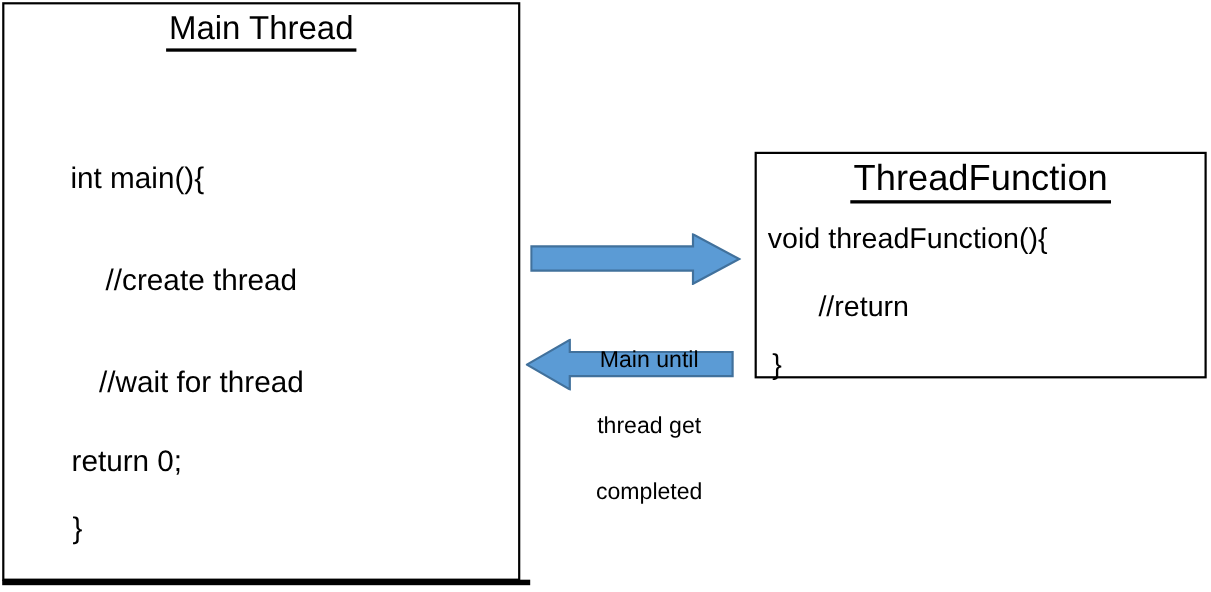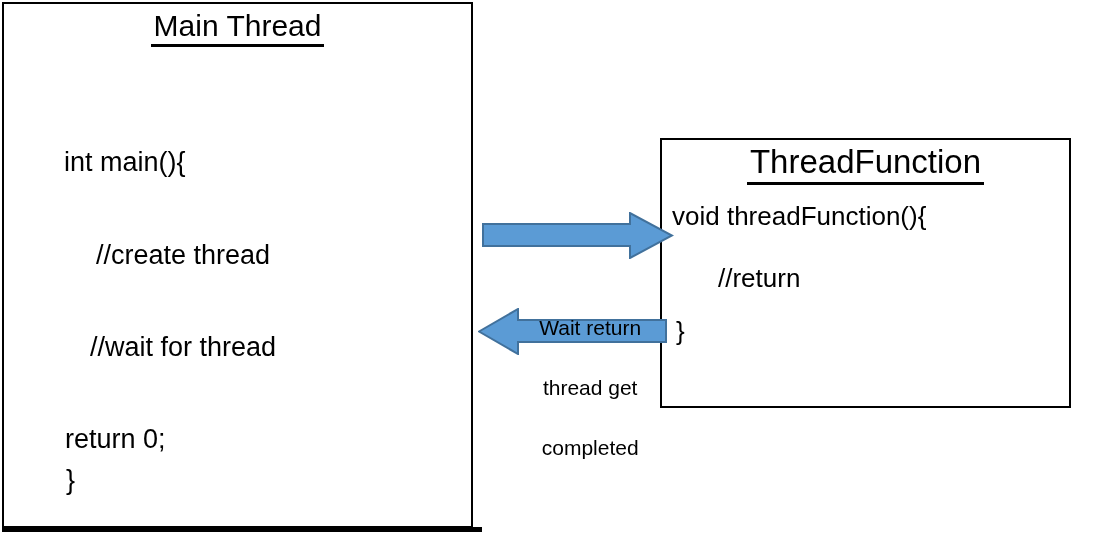--- a/index.html
+++ b/index.html
@@ -12,21 +12,21 @@
     color: #000;
     overflow: hidden;
   }
   .box {
     position: absolute;
     border: 2px solid #000;
     background: #fff;
     box-sizing: border-box;
   }
   #main-box  { left: 2px;   top: 2px;   width: 471px; height: 526px; }
-  #func-box  { left: 660px; top: 138px; width: 411px; height: 270px; }
+  #func-box  { left: 686px; top: 138px; width: 411px; height: 206px; }
   #main-box-bottom-bar {
     position: absolute;
     left: 2px; top: 527px;
     width: 480px; height: 5px;
     background: #000;
   }
   .box-title {
     position: absolute;
     left: 0; width: 100%;
     text-align: center;
@@ -43,21 +43,21 @@
     position: absolute;
     white-space: pre;
     line-height: 1.15;
   }
   .code-main { font-size: 27px; }
   .code-func { font-size: 26px; }
   
   #mb-line0 { left: 60px; top: 143px; }
   #mb-line1 { left: 92px; top: 236px; }
   #mb-line2 { left: 86px; top: 328px; }
-  #mb-line3 { left: 61px; top: 420px; }
+  #mb-line3 { left: 61px; top: 400px; }
   #mb-line4 { left: 62px; top: 461px; }
   
   #fb-line0 { left: 10px; top: 62px;  }
   #fb-line1 { left: 56px; top: 124px; }
   #fb-line2 { left: 14px; top: 177px; }
   
   .arrow-svg { position: absolute; z-index: 1; }
   #create-arrow { left: 482px; top: 212px; }
   #wait-arrow   { left: 478px; top: 308px; }
   .arrow-label {
@@ -92,21 +92,21 @@
     <div class="code code-func" id="fb-line0">void threadFunction(){</div>
     <div class="code code-func" id="fb-line1">//return</div>
     <div class="code code-func" id="fb-line2">}</div>
   </div>
 
   <svg class="arrow-svg" id="create-arrow" width="192" height="47" viewBox="0 0 192 47">
     <polygon points="1,12 148,12 148,1 190,23.5 148,46 148,34 1,34" fill="#5B9BD5" stroke="#41719C" stroke-width="2" stroke-linejoin="miter"></polygon>
   </svg>
 
   <div class="arrow-label" id="wait-label">
-    <span>Wait return</span><br>
+    <span>Main until</span><br>
     <span>thread get</span><br>
     <span>completed</span>
   </div>
   <svg class="arrow-svg" id="wait-arrow" width="190" height="47" viewBox="0 0 190 47">
     <polygon points="1,23.5 40,1 40,12 188,12 188,34 40,34 40,46" fill="#5B9BD5" stroke="#41719C" stroke-width="2" stroke-linejoin="miter"></polygon>
   </svg>
 
 </div>
 
 </body></html>

